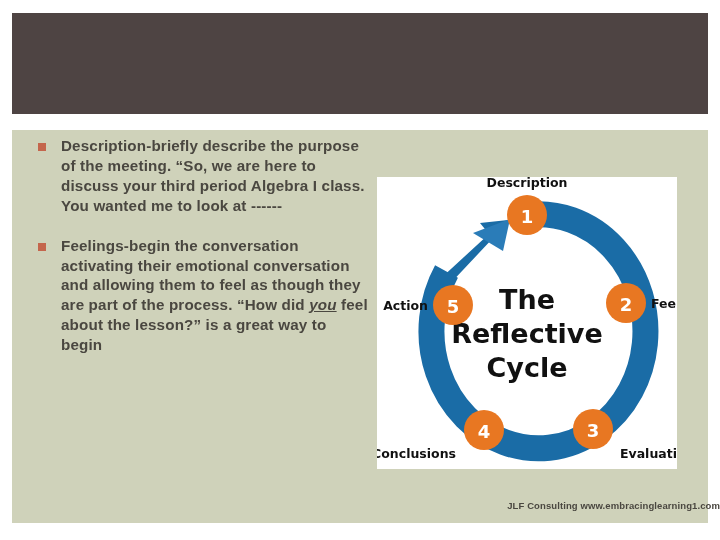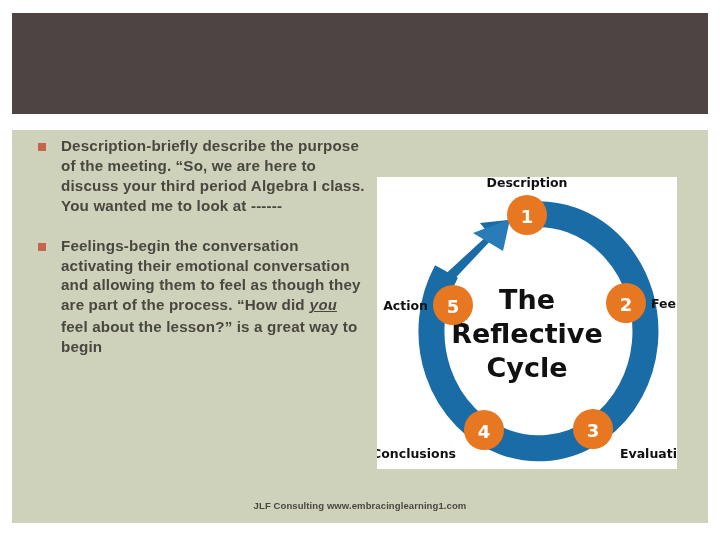--- a/index.html
+++ b/index.html
@@ -77,21 +77,20 @@
     width: 8px;
     height: 8px;
     background: #c4664c;
   }
   .bullet-lead {
     font-weight: bold;
   }
   .em-you {
     font-style: italic;
     text-decoration: underline;
-    font-family: Liberation Mono, monospace;
   }
 
   
   #diagram-card {
     position: absolute;
     left: 365px;
     top: 47px;
     width: 300px;
     height: 292px;
     background: #ffffff;
@@ -101,21 +100,21 @@
     width: 300px;
     height: 292px;
   }
 
   
   #footer-credit {
     position: absolute;
     left: 0;
     top: 500px;
     width: 720px;
-    text-align: center;
+    text-align: right;
     color: #4a4740;
     font-size: 9.5px;
     font-weight: bold;
     letter-spacing: 0.1px;
   }
 </style>
 </head>
 <body>
 
 <div id="slide">

